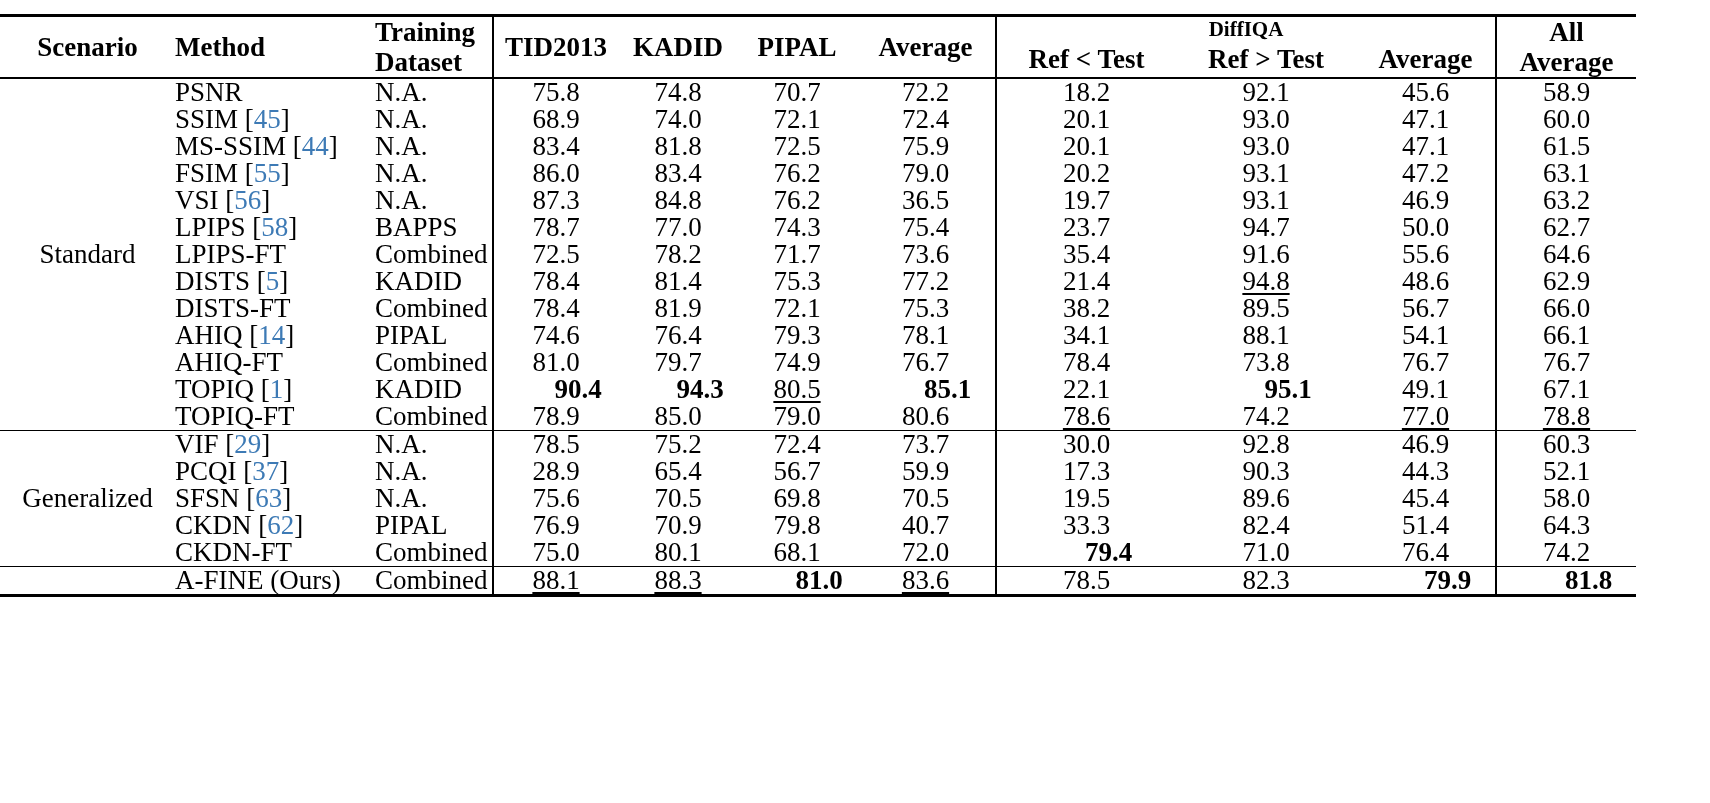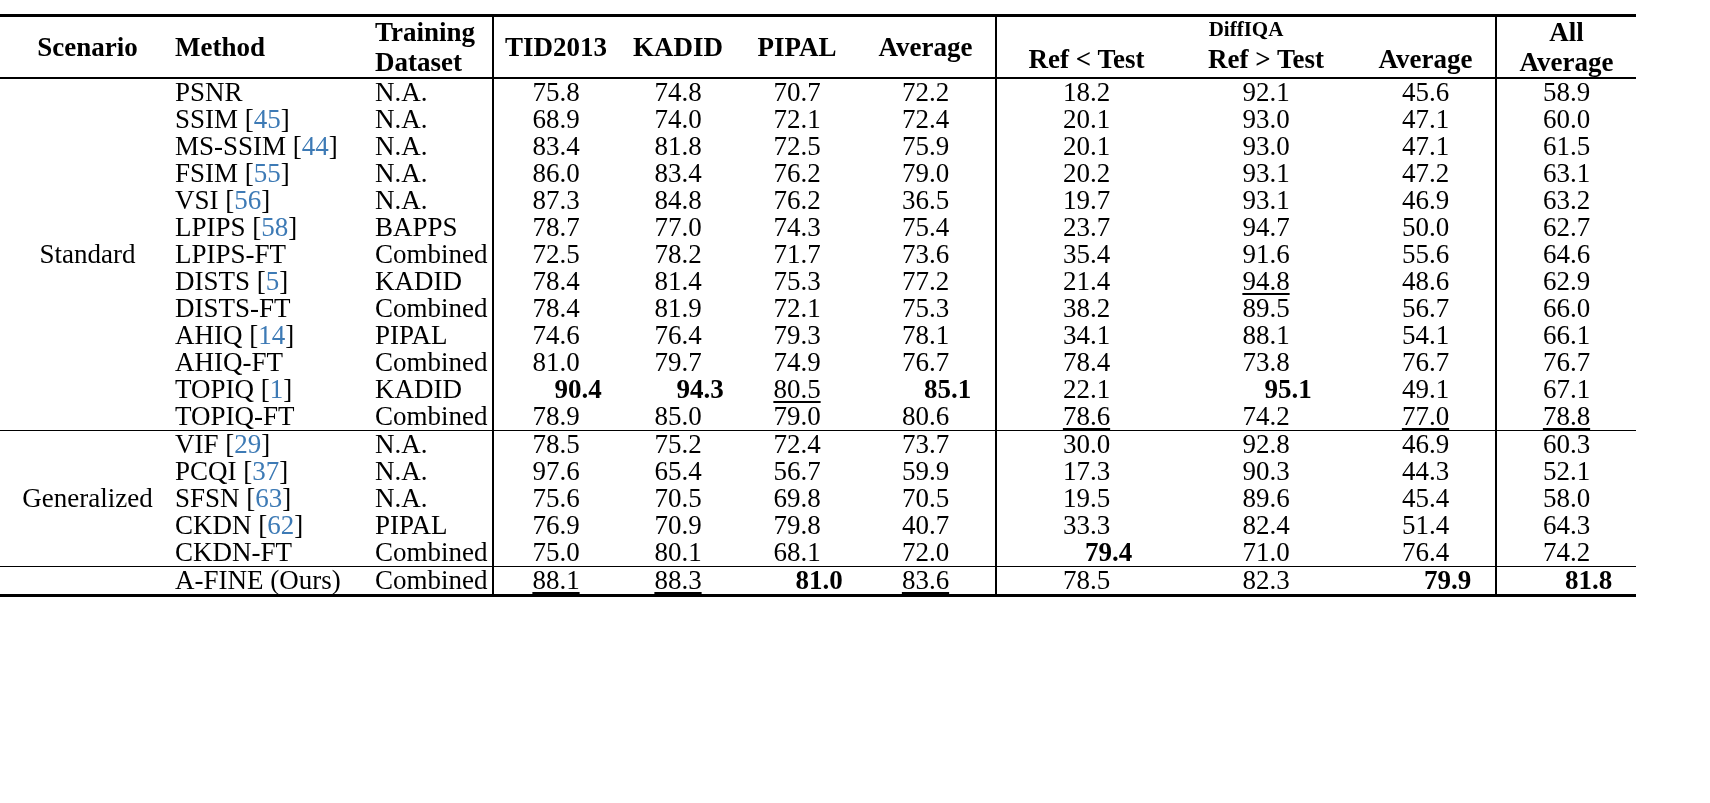--- a/index.html
+++ b/index.html
@@ -305,21 +305,21 @@
         <td class="cell"><span>72.4</span></td>
         <td class="cell"><span>73.7</span></td>
         <td class="cell vline-l"><span>30.0</span></td>
         <td class="cell"><span>92.8</span></td>
         <td class="cell"><span>46.9</span></td>
         <td class="cell vline-l"><span>60.3</span></td>
       </tr>
       <tr>
         <td class="cell cell-left"><span>PCQI </span><span class="brk">[</span><span class="cite">37</span><span class="brk">]</span></td>
         <td class="cell cell-left">N.A.</td>
-        <td class="cell vline-l"><span>97.6</span></td>
+        <td class="cell vline-l"><span>28.9</span></td>
         <td class="cell"><span>65.4</span></td>
         <td class="cell"><span>56.7</span></td>
         <td class="cell"><span>59.9</span></td>
         <td class="cell vline-l"><span>17.3</span></td>
         <td class="cell"><span>90.3</span></td>
         <td class="cell"><span>44.3</span></td>
         <td class="cell vline-l"><span>52.1</span></td>
       </tr>
       <tr>
         <td class="cell cell-left"><span>SFSN </span><span class="brk">[</span><span class="cite">63</span><span class="brk">]</span></td>

